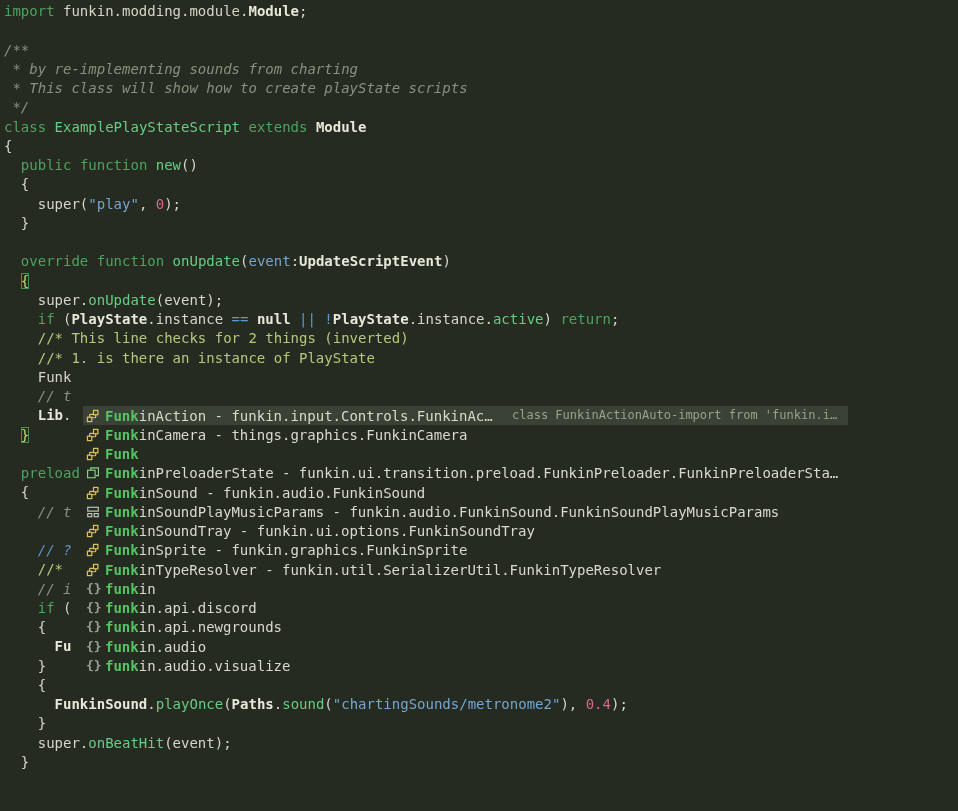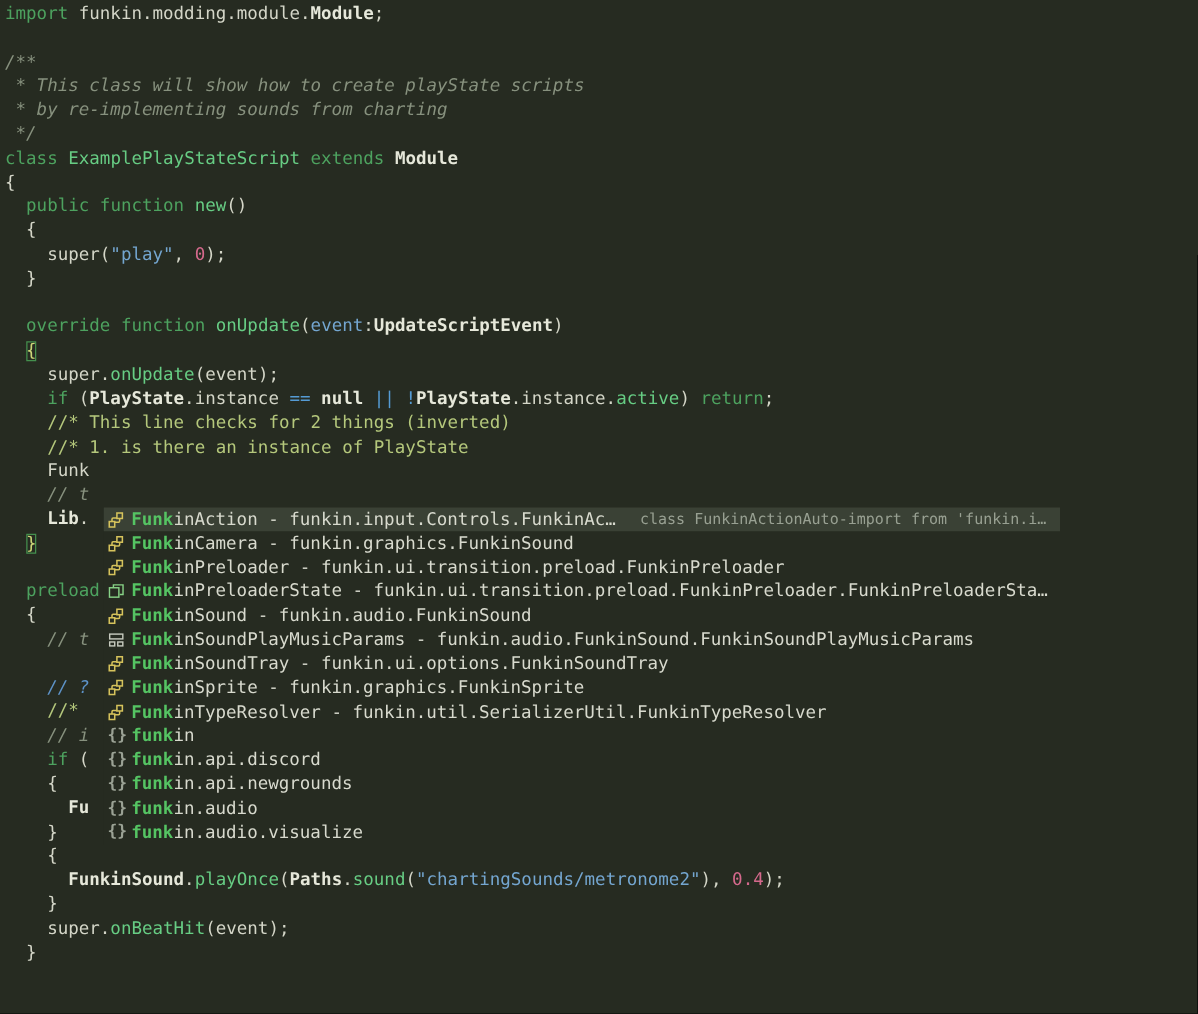--- a/index.html
+++ b/index.html
@@ -75,22 +75,22 @@
   }
 </style>
 </head>
 <body>
 
 <div id="screen">
   <div id="code">
       <div class="line"><span class="t-kw">import</span><span class="t-pl"> funkin.modding.module.</span><span class="t-ty">Module</span><span class="t-pl">;</span></div>
       <div class="line"></div>
       <div class="line"><span class="t-cm">/**</span></div>
+      <div class="line"><span class="t-cm"> * by re-implementing sounds from charting</span></div>
       <div class="line"><span class="t-cm"> * This class will show how to create playState scripts</span></div>
-      <div class="line"><span class="t-cm"> * by re-implementing sounds from charting</span></div>
       <div class="line"><span class="t-cm"> */</span></div>
       <div class="line"><span class="t-kw">class</span><span class="t-pl"> </span><span class="t-fn">ExamplePlayStateScript</span><span class="t-kw"> extends</span><span class="t-pl"> </span><span class="t-ty">Module</span></div>
       <div class="line"><span class="t-pl">{</span></div>
       <div class="line"><span class="t-pl">  </span><span class="t-kw">public</span><span class="t-pl"> </span><span class="t-kw">function</span><span class="t-pl"> </span><span class="t-fn">new</span><span class="t-pl">()</span></div>
       <div class="line"><span class="t-pl">  {</span></div>
       <div class="line"><span class="t-pl">    super(</span><span class="t-st">"play"</span><span class="t-pl">, </span><span class="t-nu">0</span><span class="t-pl">);</span></div>
       <div class="line"><span class="t-pl">  }</span></div>
       <div class="line"></div>
       <div class="line"><span class="t-pl">  </span><span class="t-kw">override</span><span class="t-pl"> </span><span class="t-kw">function</span><span class="t-pl"> </span><span class="t-fn">onUpdate</span><span class="t-pl">(</span><span class="t-st">event</span><span class="t-pl">:</span><span class="t-ty">UpdateScriptEvent</span><span class="t-pl">)</span></div>
       <div class="line"><span class="t-pl">  </span><span class="t-bx">{</span></div>
@@ -127,28 +127,28 @@
               <rect x="1.6" y="9.4" width="5" height="5"></rect>
               <path d="M4.1 9.4V7.2a1 1 0 0 1 1-1h3.5M11.1 6.6V9a1 1 0 0 1-1 1H6.6"></path>
             </g>
           </svg></span><span class="sprefix">Funk</span><span class="srest">inAction - funkin.input.Controls.FunkinAc…</span><span class="sdetail">class FunkinActionAuto-import from 'funkin.i…</span></div>
       <div class="srow"><span class="sicon icon-class"><svg viewBox="0 0 16 16">
             <g fill="none" stroke="var(--icon-class)" stroke-width="1.4">
               <rect x="8.6" y="1.6" width="5" height="5"></rect>
               <rect x="1.6" y="9.4" width="5" height="5"></rect>
               <path d="M4.1 9.4V7.2a1 1 0 0 1 1-1h3.5M11.1 6.6V9a1 1 0 0 1-1 1H6.6"></path>
             </g>
-          </svg></span><span class="sprefix">Funk</span><span class="srest">inCamera - funkin.graphics.FunkinSound</span></div>
+          </svg></span><span class="sprefix">Funk</span><span class="srest">inCamera - things.graphics.FunkinCamera</span></div>
       <div class="srow"><span class="sicon icon-class"><svg viewBox="0 0 16 16">
             <g fill="none" stroke="var(--icon-class)" stroke-width="1.4">
               <rect x="8.6" y="1.6" width="5" height="5"></rect>
               <rect x="1.6" y="9.4" width="5" height="5"></rect>
               <path d="M4.1 9.4V7.2a1 1 0 0 1 1-1h3.5M11.1 6.6V9a1 1 0 0 1-1 1H6.6"></path>
             </g>
-          </svg></span><span class="sprefix">Funk</span><span class="srest">inPreloader - funkin.ui.transition.preload.FunkinPreloader</span></div>
+          </svg></span><span class="sprefix">Funk</span></div>
       <div class="srow"><span class="sicon icon-window"><svg viewBox="0 0 16 16">
             <g fill="none" stroke="var(--icon-window)" stroke-width="1.3">
               <rect x="1.8" y="4.8" width="8.6" height="8.6"></rect>
               <path d="M5.4 4.8V2.2h8.8v8.8h-3"></path>
             </g>
           </svg></span><span class="sprefix">Funk</span><span class="srest">inPreloaderState - funkin.ui.transition.preload.FunkinPreloader.FunkinPreloaderSta…</span></div>
       <div class="srow"><span class="sicon icon-class"><svg viewBox="0 0 16 16">
             <g fill="none" stroke="var(--icon-class)" stroke-width="1.4">
               <rect x="8.6" y="1.6" width="5" height="5"></rect>
               <rect x="1.6" y="9.4" width="5" height="5"></rect>

